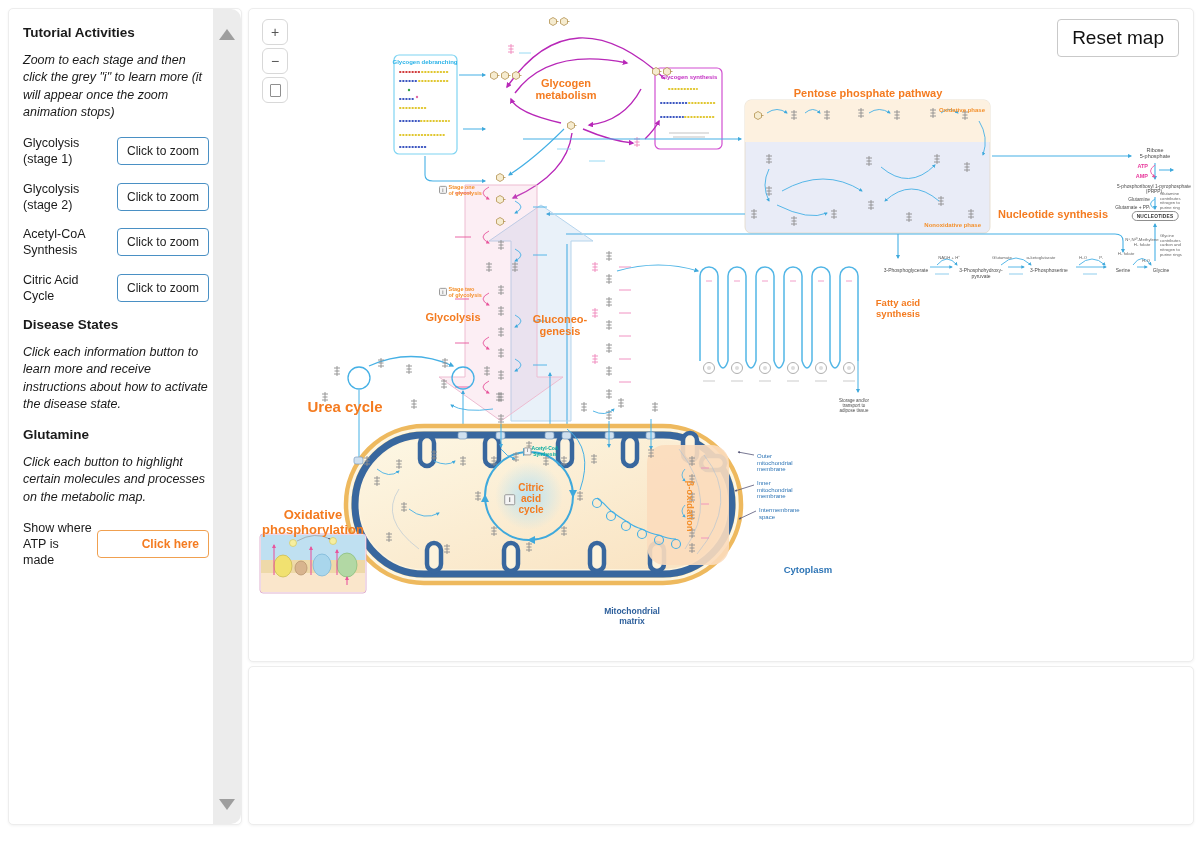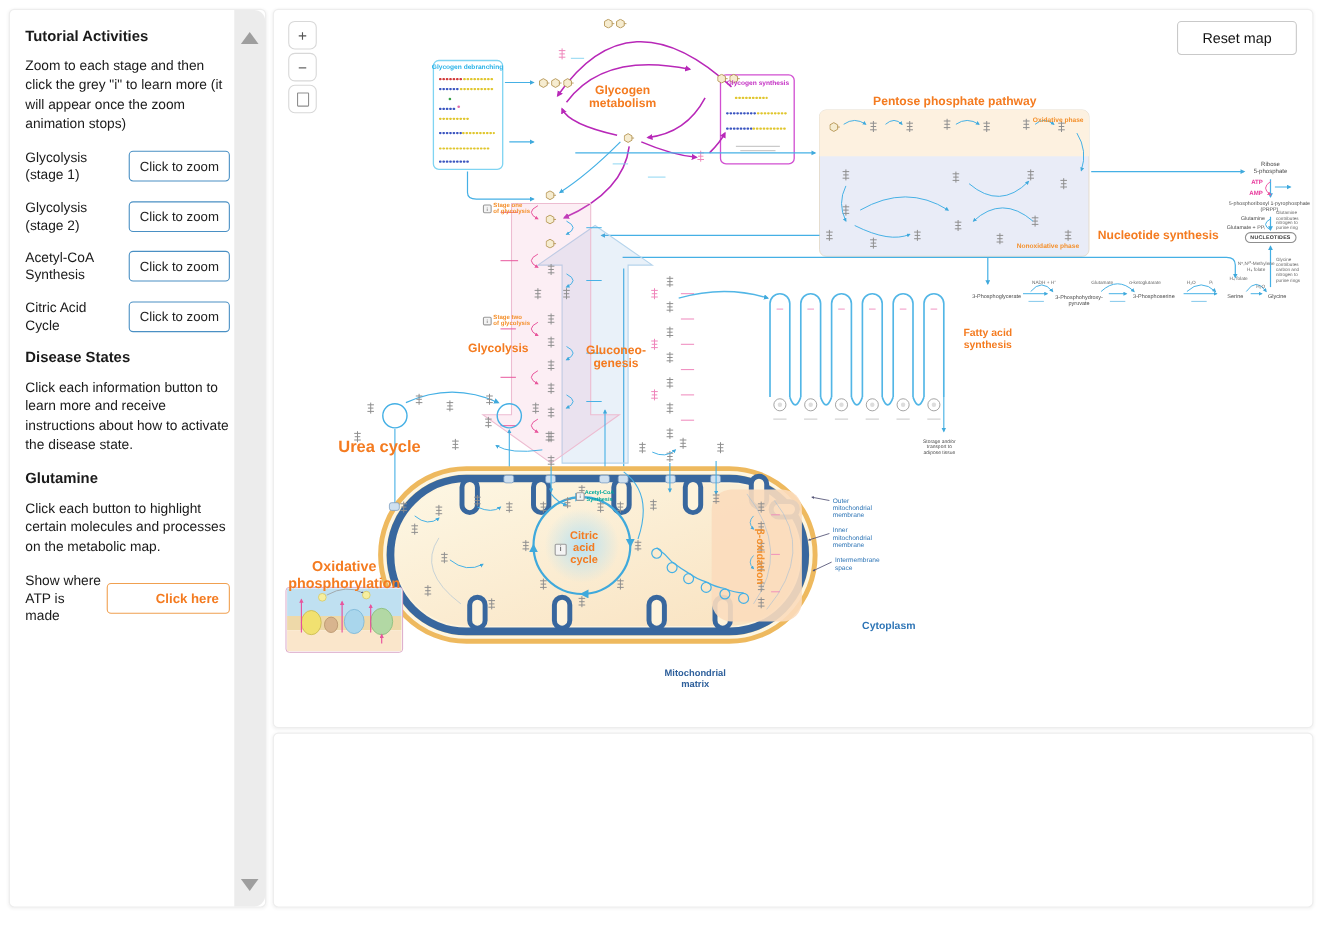--- a/index.html
+++ b/index.html
@@ -2,38 +2,38 @@
 <html><head>
 <meta charset="utf-8">
 <style>
   html,body{margin:0;padding:0;background:#fff;font-family:"Liberation Sans",sans-serif;}
   body{width:1200px;height:848px;position:relative;overflow:hidden;color:#1a1a1a;}
   .card{position:absolute;background:#fff;border:1px solid #ededed;border-radius:5px;box-shadow:0 1px 3px rgba(0,0,0,.05);}
   
   #sidebar{left:8px;top:8px;width:232px;height:815px;}
   #sidebar-inner{position:absolute;left:0;top:0;right:28px;bottom:0;padding:16px 4px 16px 14px;}
   #sidebar h3{font-size:13.5px;margin:0 0 12px 0;}
-  #sidebar p{font-size:12.5px;line-height:1.38;margin:12px 0 14px 0;}
+  #sidebar p{font-size:12.5px;line-height:1.38;margin:12px 0 14px 0;font-style:italic;}
   .sb-row{display:flex;justify-content:space-between;align-items:center;margin-bottom:13px;gap:4px;}
   .sb-label{font-size:12.5px;line-height:1.3;}
   .sb-btn{background:#fff;border:1px solid #4a90c4;border-radius:4px;font-size:12px;padding:6px 9px;white-space:nowrap;color:#222;font-family:inherit;cursor:pointer;}
   .sb-btn.red{border-color:#e05a52;}
   .sb-btn.orange{border-color:#f0a050;padding-left:44px;}
   .sect{margin-top:30px;}
   #scrolltrack{position:absolute;top:0;right:0;width:28px;height:100%;background:#ececec;border-radius:0 10px 10px 0;}
   .tri-up{position:absolute;top:20px;left:6px;width:0;height:0;border-left:8px solid transparent;border-right:8px solid transparent;border-bottom:11px solid #9e9e9e;}
   .tri-down{position:absolute;bottom:14px;left:6px;width:0;height:0;border-left:8px solid transparent;border-right:8px solid transparent;border-top:11px solid #9e9e9e;}
   
   #map-card{left:248px;top:8px;width:944px;height:652px;overflow:hidden;}
   #bottom-card{left:248px;top:666px;width:944px;height:157px;}
   #map-art{position:absolute;left:0;top:0;}
   #zoomctl{position:absolute;left:13px;top:10px;display:flex;flex-direction:column;gap:3px;z-index:5;}
   .zbtn{width:26px;height:26px;background:#fff;border:1px solid #d8d8d8;border-radius:6px;font-size:14px;color:#555;display:flex;align-items:center;justify-content:center;cursor:pointer;font-family:inherit;padding:0;}
   .fitbox{display:block;width:9px;height:11px;border:1.2px solid #8f8f8f;border-radius:1px;}
-  #resetbtn{position:absolute;right:14px;top:10px;background:#fff;border:1px solid #c9c9c9;border-radius:4px;font-size:13px;padding:7px 22px;color:#111;cursor:pointer;font-family:inherit;z-index:5;text-align:right;}
+  #resetbtn{position:absolute;right:14px;top:10px;background:#fff;border:1px solid #c9c9c9;border-radius:4px;font-size:19px;padding:7px 14px;color:#111;cursor:pointer;font-family:inherit;z-index:5;text-align:right;}
   
   .lbl{position:absolute;white-space:pre-line;text-align:center;transform:translate(-50%,-50%);line-height:1.12;z-index:3;}
   .lbl.la{transform:translate(0,-50%);text-align:left;}
   .lbl.ra{transform:translate(-100%,-50%);text-align:right;}
   .orange{color:#f47b20;font-weight:bold;}
   .orangeS{color:#f4902c;font-weight:bold;}
   .blueL{color:#2e75b6;}
   .blueB{color:#2e75b6;font-weight:bold;}
   .navy{color:#2d5f9b;font-weight:bold;margin-top:48px;}
   .teal{color:#00a99d;font-weight:bold;}

